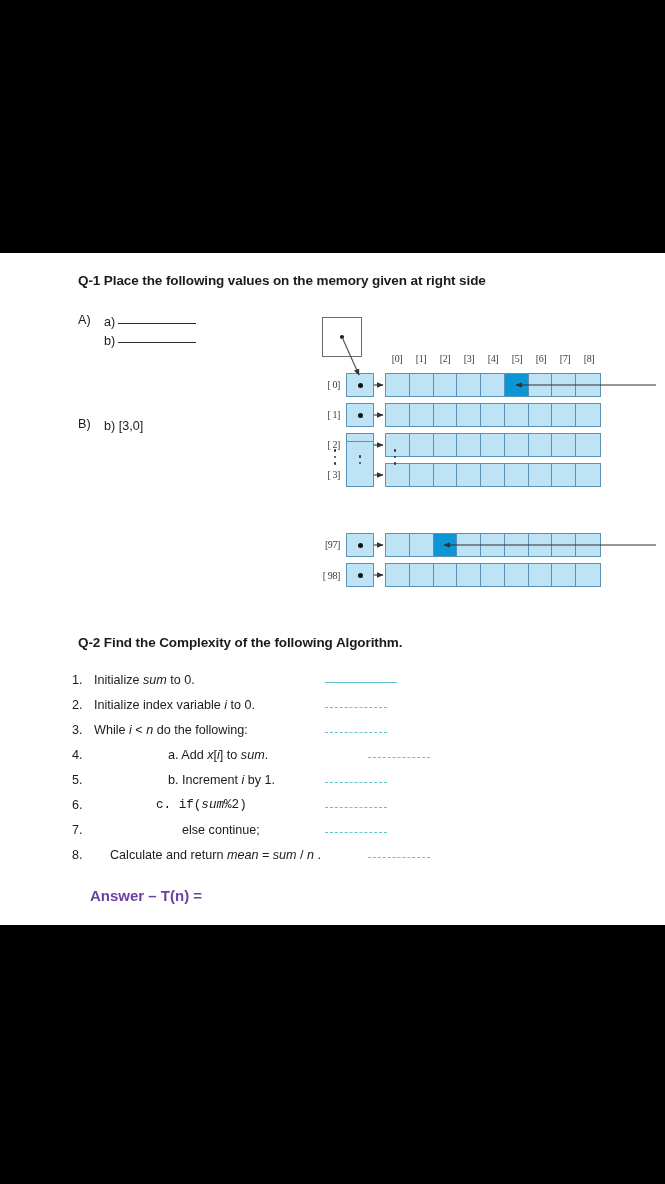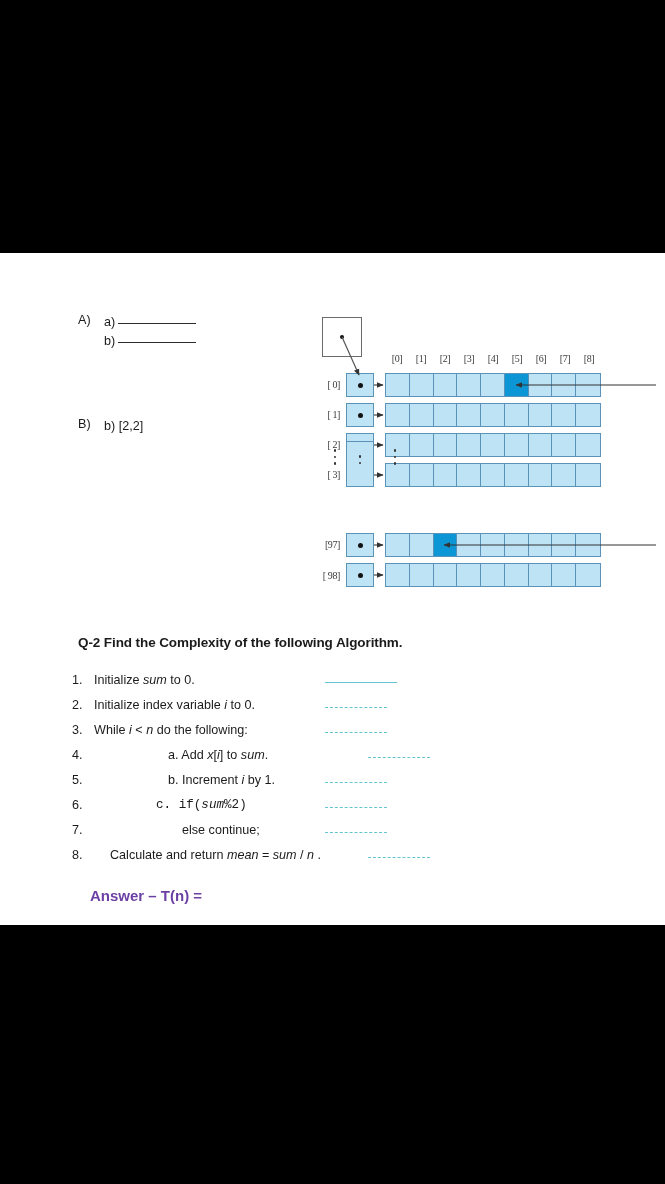--- a/index.html
+++ b/index.html
@@ -270,36 +270,37 @@
   }
 </style>
 </head>
 <body>
 
 <div class="letterbox" id="lb-top"></div>
 <div class="letterbox" id="lb-bottom"></div>
 
 <div id="page">
 
+  <div id="q1-title">Q-1 Place the following values on the memory given at right side</div>
 
   <div id="q1-left">
 
     <div class="part" id="partA">
       <span class="part-label">A)</span>
       <div class="sub-item">
         <span>a)</span><span class="blank-line"></span>
       </div>
       <div class="sub-item">
         <span>b)</span><span class="blank-line"></span>
       </div>
     </div>
 
     <div class="part" id="partB">
       <span class="part-label">B)</span>
-      <div class="sub-item">b) [2,2]</div>
+      <div class="sub-item">b) [3,0]</div>
     </div>
 
   </div>
 
   <div id="memory">
 
     <div class="ptr-origin-box">
       <span class="dot"></span>
     </div>
 

